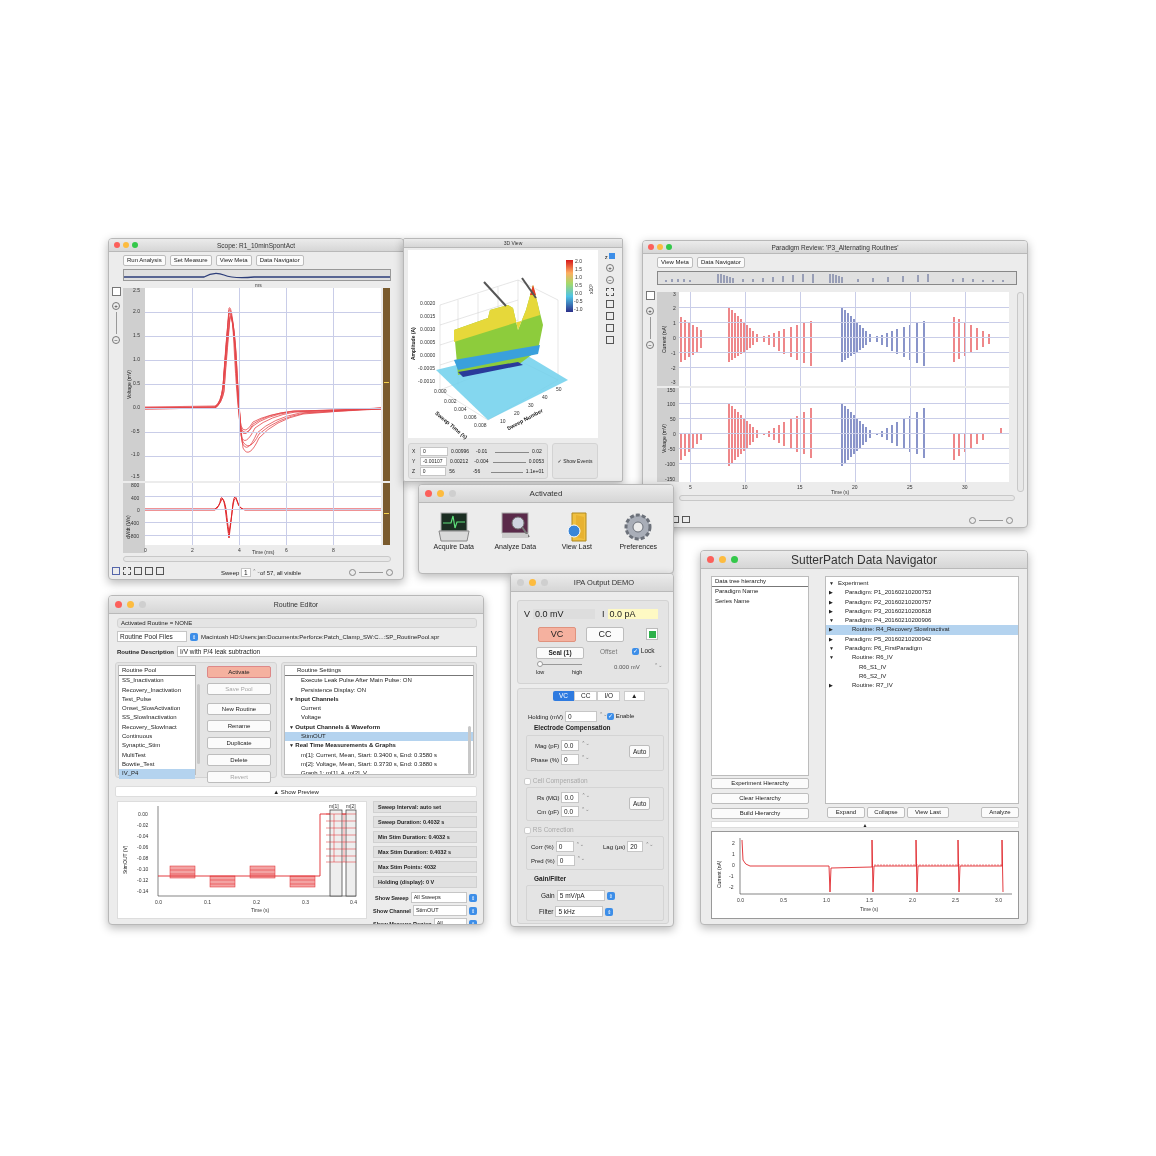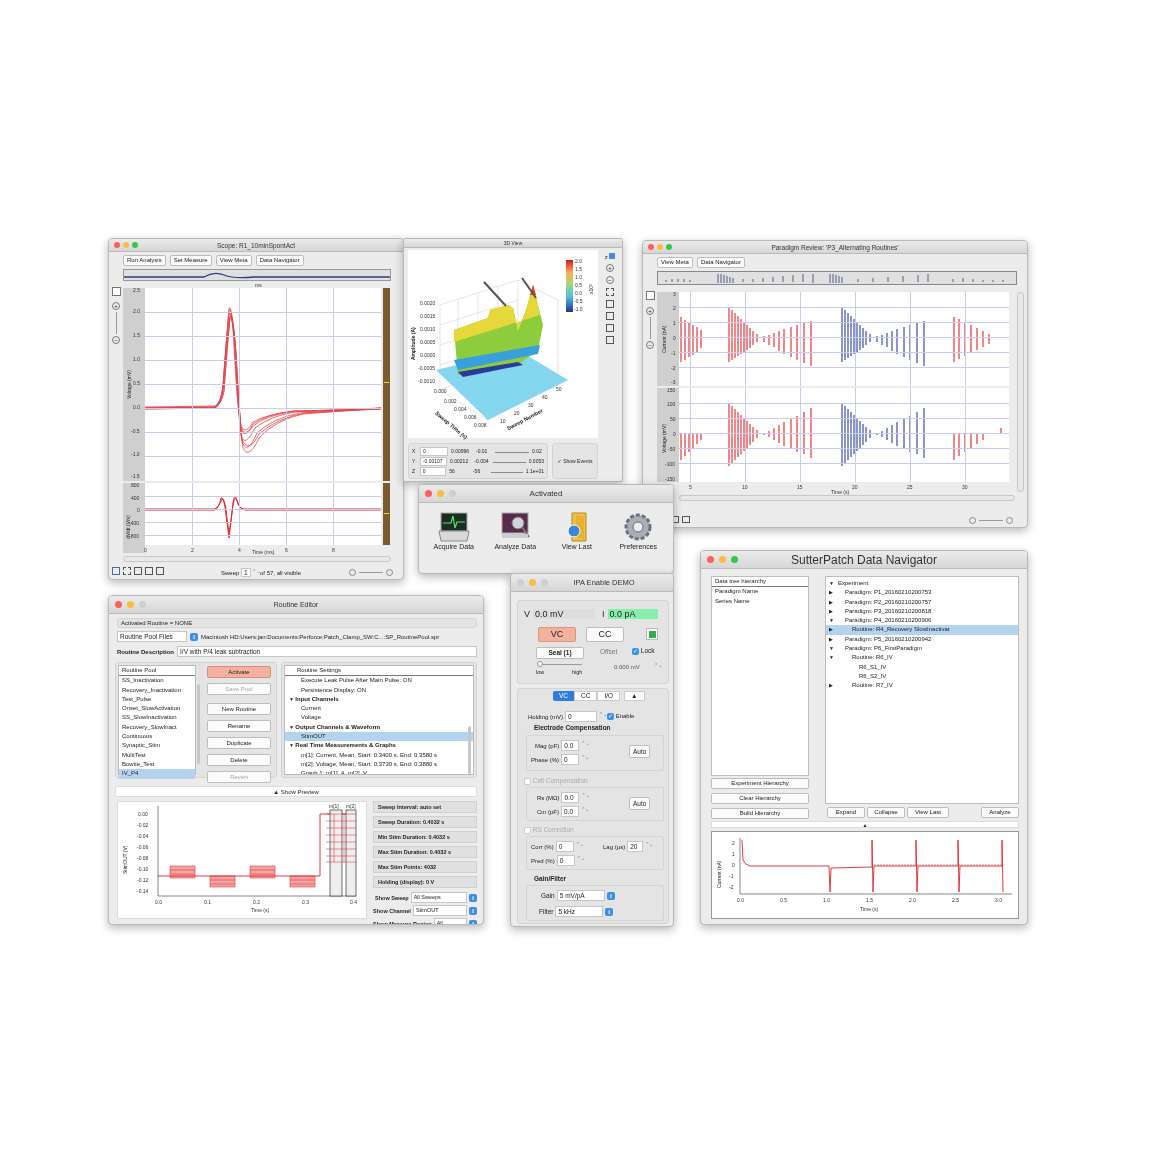--- a/index.html
+++ b/index.html
@@ -578,28 +578,28 @@
   </div>
 </div>
 
 <div class="win" style="left:510px;top:573px;width:164px;height:354px;">
   <div class="titlebar big" style="font-size:7.5px;">
     <div class="lights">
         <span class="light l-gry"></span>
         <span class="light l-yel"></span>
         <span class="light l-gry"></span>
       </div>
-    <span style="padding-left:24px;">IPA Enable  DEMO</span>
+    <span style="padding-left:24px;">IPA Output  DEMO</span>
   </div>
   <div class="section" style="position:absolute;left:6px;top:26px;width:152px;height:84px;">
     <div style="position:absolute;left:6px;top:8px;display:flex;align-items:center;gap:3px;font-size:9px;">
       <span>V</span>
       <span style="background:#ddd;width:62px;padding-left:2px;">0.0 mV</span>
       <span style="margin-left:4px;">I</span>
-      <span style="background:#86efac;width:50px;padding-left:2px;">0.0 pA</span>
+      <span style="background:#fef9c3;width:50px;padding-left:2px;">0.0 pA</span>
     </div>
     <span class="btn" style="position:absolute;left:20px;top:26px;width:38px;font-size:9px;line-height:13px;background:#f5b19f;border-color:#e0927e;">VC</span>
     <span class="btn" style="position:absolute;left:68px;top:26px;width:38px;font-size:9px;line-height:13px;">CC</span>
     <span style="position:absolute;left:128px;top:27px;width:12px;height:12px;background:#fff;border:1px solid #bbb;">
         <span style="position:absolute;left:2px;top:2px;width:7px;height:7px;background:#2db14a;"></span>
       </span>
     <span class="btn" style="position:absolute;left:18px;top:46px;width:48px;font-weight:bold;line-height:10px;font-size:6.5px;">Seal (1)</span>
     <span style="position:absolute;left:82px;top:47px;font-size:6.5px;color:#777;">Offset</span>
     <span style="position:absolute;left:114px;top:46px;font-size:6.5px;"><span class="check on">✓</span> <span>Lock</span></span>
     <div style="position:absolute;left:20px;top:63px;width:44px;height:1px;background:#999;">

